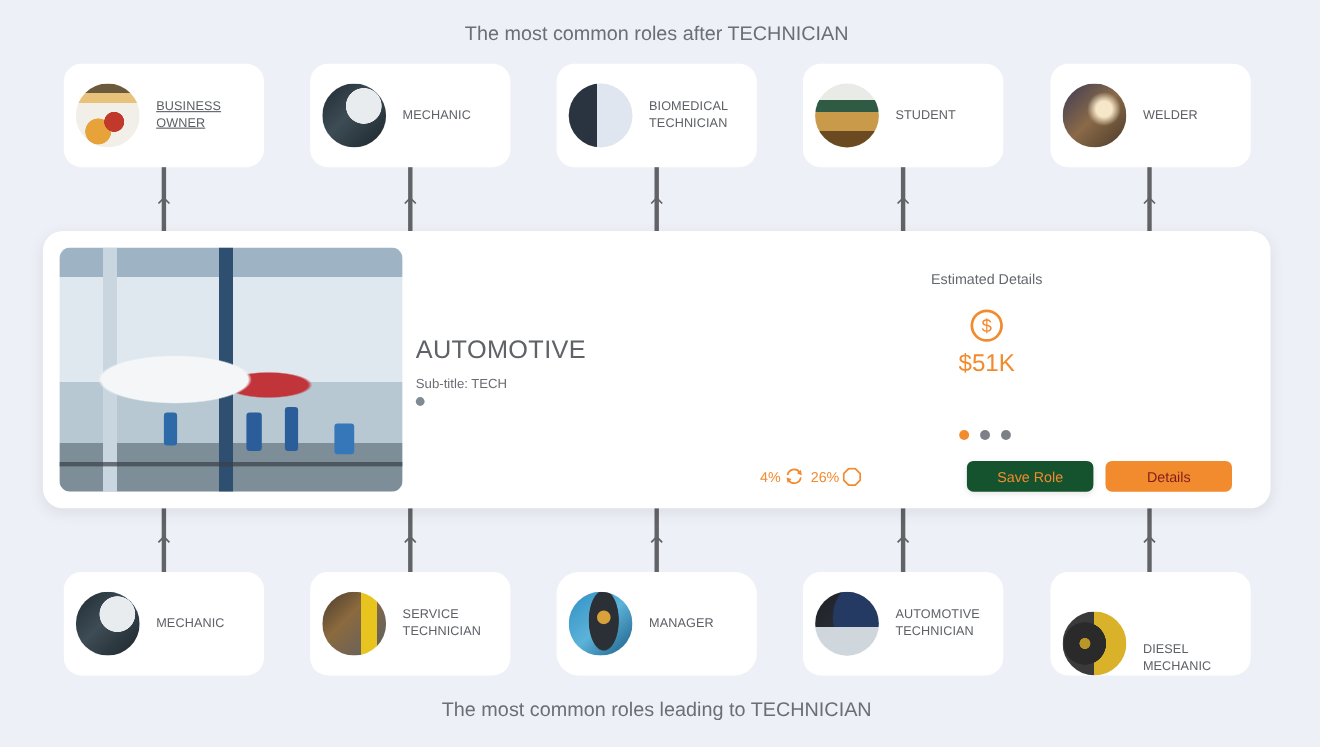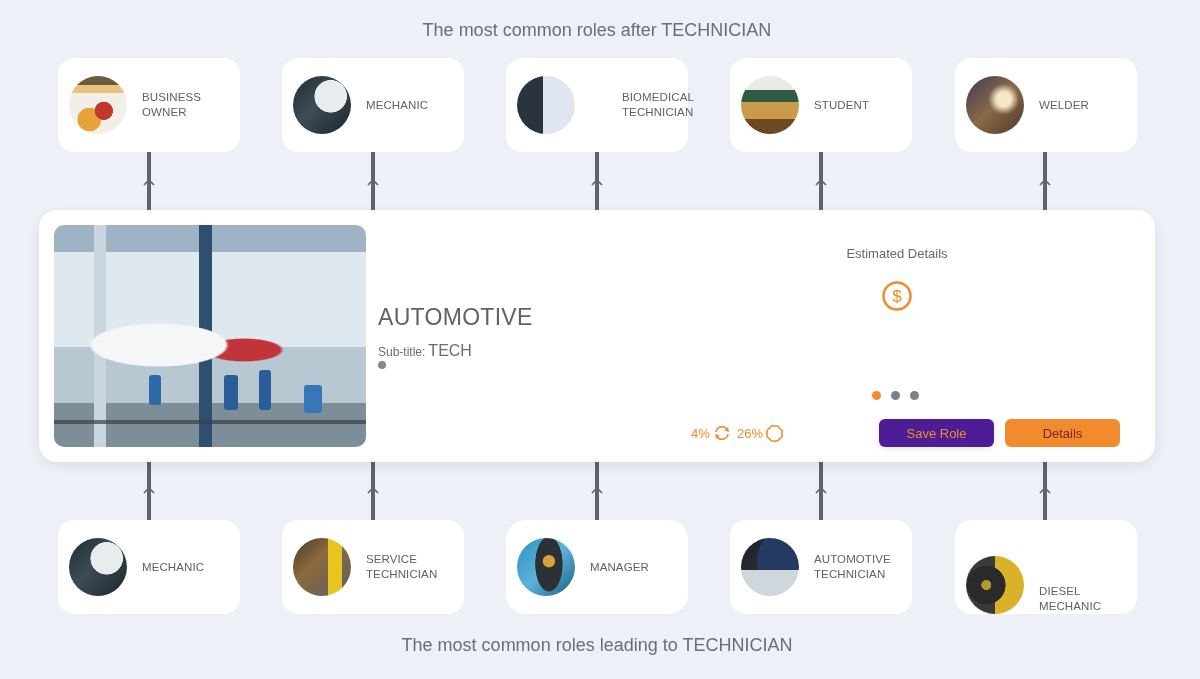--- a/index.html
+++ b/index.html
@@ -49,21 +49,21 @@
     position: absolute; left: 15px; top: 15px; width: 312px; height: 222px;
     border-radius: 10px; overflow: hidden;
   }
   .job-title {
     position: absolute; left: 339px; top: 94px; font-size: 23px; color: #5f6267;
     letter-spacing: 0.3px;
   }
   .subtitle {
     position: absolute; left: 339px; top: 132px; font-size: 12px; color: #6a6d72;
   }
-  .subtitle .sub-val { font-size: 16px; text-transform: uppercase; margin-left: 3px; }
+  .subtitle .sub-val { font-size: 12px; text-transform: uppercase; margin-left: 3px; }
   .sub-dot {
     position: absolute; left: 339px; top: 151px; width: 8px; height: 8px;
     border-radius: 50%; background: #808a93;
   }
 
   .stat { position: absolute; top: 36px; width: 150px; text-align: center; }
   .stat-label { font-size: 13px; color: #64676c; }
   .stat-icon { margin: 20px auto 0; height: 30px; display: flex; justify-content: center; align-items: center; }
   .stat-value { margin-top: 6px; font-size: 22px; color: #f28a2e; }
 
@@ -74,40 +74,40 @@
   .mini-stat {
     position: absolute; top: 215px; display: flex; align-items: center; gap: 3px;
     font-size: 13px; color: #f28a2e;
   }
   .btn {
     position: absolute; top: 209px; height: 28px; border-radius: 6px;
     font-size: 13px; display: flex; align-items: center; justify-content: center;
     cursor: pointer; border: none; font-family: "Liberation Sans", sans-serif;
   }
   .btn-save {
-    left: 840px; width: 115px; background: #4c1d95; color: #f28a2e;
+    left: 840px; width: 115px; background: #14532d; color: #f28a2e;
     box-shadow: 0 2px 6px rgba(0,0,0,0.10);
   }
   .btn-details { left: 966px; width: 115px; background: #f28a2e; color: #7f1d1d; }
 </style>
 </head>
 <body>
 
 <div class="section-title title-top">The most common roles after TECHNICIAN</div>
 
 <div class="row row-top">
-  <div class="role-card" style="left:58px;">
+  <div class="role-card" style="left:58px;text-decoration:underline;">
     <div class="avatar" style="background: radial-gradient(circle at 60% 60%, #c0392b 0 18%, transparent 19%), radial-gradient(circle at 35% 75%, #e8a23a 0 20%, transparent 21%), linear-gradient(180deg,#6b5a3c 0 15%, #e8c27a 15% 30%, #f2efe8 30% 100%);"></div>
     <div class="role-label">BUSINESS OWNER</div>
   </div>
   <div class="role-card" style="left:282px;">
     <div class="avatar" style="background: radial-gradient(circle at 65% 35%, #e8ecef 0 30%, transparent 31%), linear-gradient(135deg,#1e2b33 0%, #3e4c55 45%, #1b252b 100%);"></div>
     <div class="role-label">MECHANIC</div>
   </div>
-  <div class="role-card" style="left:506px;gap:32px;">
+  <div class="role-card" style="left:506px;">
     <div class="avatar" style="background: linear-gradient(90deg,#2a3340 0 45%, #dfe6ef 45% 100%);"></div>
     <div class="role-label">BIOMEDICAL TECHNICIAN</div>
   </div>
   <div class="role-card" style="left:730px;">
     <div class="avatar" style="background: linear-gradient(180deg,#e9ece6 0 25%, #2f5a44 25% 45%, #c99a4a 45% 75%, #6b4a22 75% 100%);"></div>
     <div class="role-label">STUDENT</div>
   </div>
   <div class="role-card" style="left:955px;">
     <div class="avatar" style="background: radial-gradient(circle at 65% 40%, #f6e7c8 0 14%, transparent 30%), linear-gradient(135deg,#3b3a55 0%, #8a6a48 50%, #4a3a2a 100%);"></div>
     <div class="role-label">WELDER</div>
@@ -189,20 +189,21 @@
 
 
   <div class="stat" style="left:783px;">
     <div class="stat-label">Estimated Details</div>
     <div class="stat-icon">
       <svg width="32" height="32" viewBox="0 0 32 32">
         <circle cx="16" cy="16" r="13.5" fill="none" stroke="#f28a2e" stroke-width="2.5"></circle>
         <text x="16" y="22" text-anchor="middle" font-size="17" fill="#f28a2e" font-family="Liberation Sans, sans-serif">$</text>
       </svg>
     </div>
+    <div class="stat-value">$51K</div>
   </div>
 
 
   <div class="dots">
     <div class="dot active"></div>
     <div class="dot"></div>
     <div class="dot"></div>
   </div>
 
   <div class="mini-stat" style="left:652px;">

